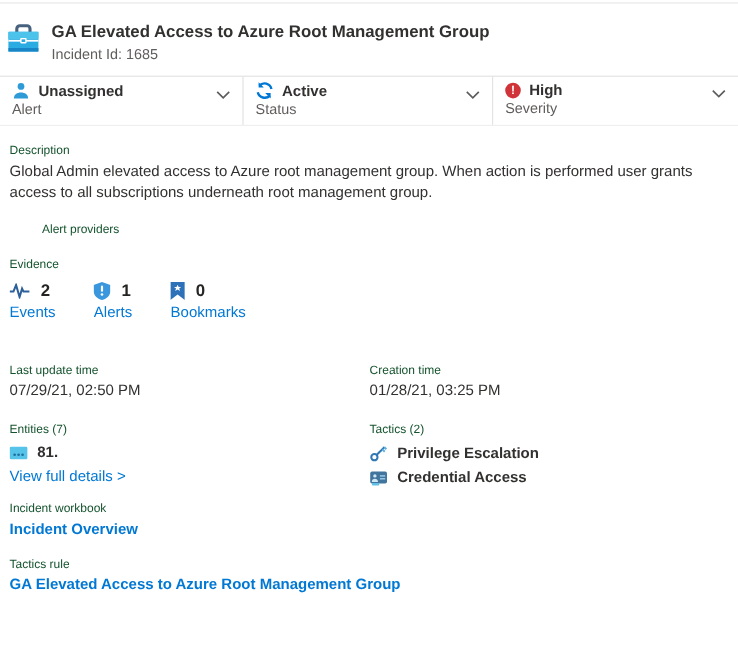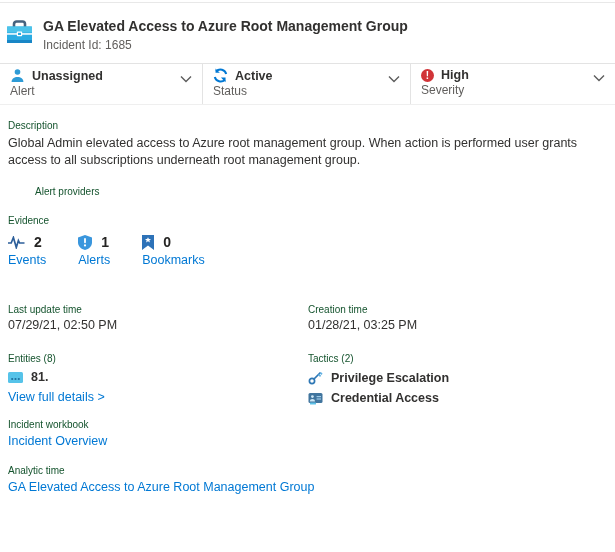--- a/index.html
+++ b/index.html
@@ -56,21 +56,21 @@
 
   .ent-tac { margin-top:21px; }
   .ent-row, .tac-row { display:flex; align-items:center; margin-top:6px; }
   .ent-row .txt, .tac-row .txt { margin-left:8px; }
   .link { color:#0078d4; text-decoration:none; cursor:pointer; }
   .dark-txt { color:#323130;font-weight:bold; }
   .view-link { display:inline-block; margin-top:6px; }
 
   .workbook { margin-top:14px; }
   .analytic { margin-top:17px; }
-  .sec-link { display:inline-block; margin-top:4px; }
+  .sec-link { display:inline-block; margin-top:4px;font-weight:bold; }
 
   .icon14 { width:15px; height:15px; flex:0 0 auto; display:block; }
   .icon-sm { flex:0 0 auto; display:block; }
 </style>
 </head>
 <body>
 
 <div class="page">
 
   <div class="header">
@@ -196,21 +196,21 @@
     </div>
     <div>
       <div class="sec-label">Creation time</div>
       <div class="time-value">01/28/21, 03:25 PM</div>
     </div>
   </div>
 
   <div class="section two-col ent-tac">
 
     <div>
-      <div class="sec-label">Entities (8)</div>
+      <div class="sec-label">Entities (7)</div>
 
 
       <div class="ent-row">
         <svg class="icon-sm" width="15" height="11" viewBox="0 0 15 11">
           <rect x="0" y="0" width="15" height="11" rx="1.5" fill="#56c3e9"></rect>
           <circle cx="4.2" cy="7" r="1.1" fill="#1c6f9d"></circle>
           <circle cx="7.5" cy="7" r="1.1" fill="#1c6f9d"></circle>
           <circle cx="10.8" cy="7" r="1.1" fill="#1c6f9d"></circle>
         </svg>
         <span class="txt dark-txt">81.</span>
@@ -245,17 +245,17 @@
       </div>
     </div>
   </div>
 
   <div class="section workbook">
     <div class="sec-label">Incident workbook</div>
     <a class="link sec-link">Incident Overview</a>
   </div>
 
   <div class="section analytic">
-    <div class="sec-label">Analytic time</div>
+    <div class="sec-label">Tactics rule</div>
     <a class="link sec-link">GA Elevated Access to Azure Root Management Group</a>
   </div>
 
 </div>
 
 </body></html>

